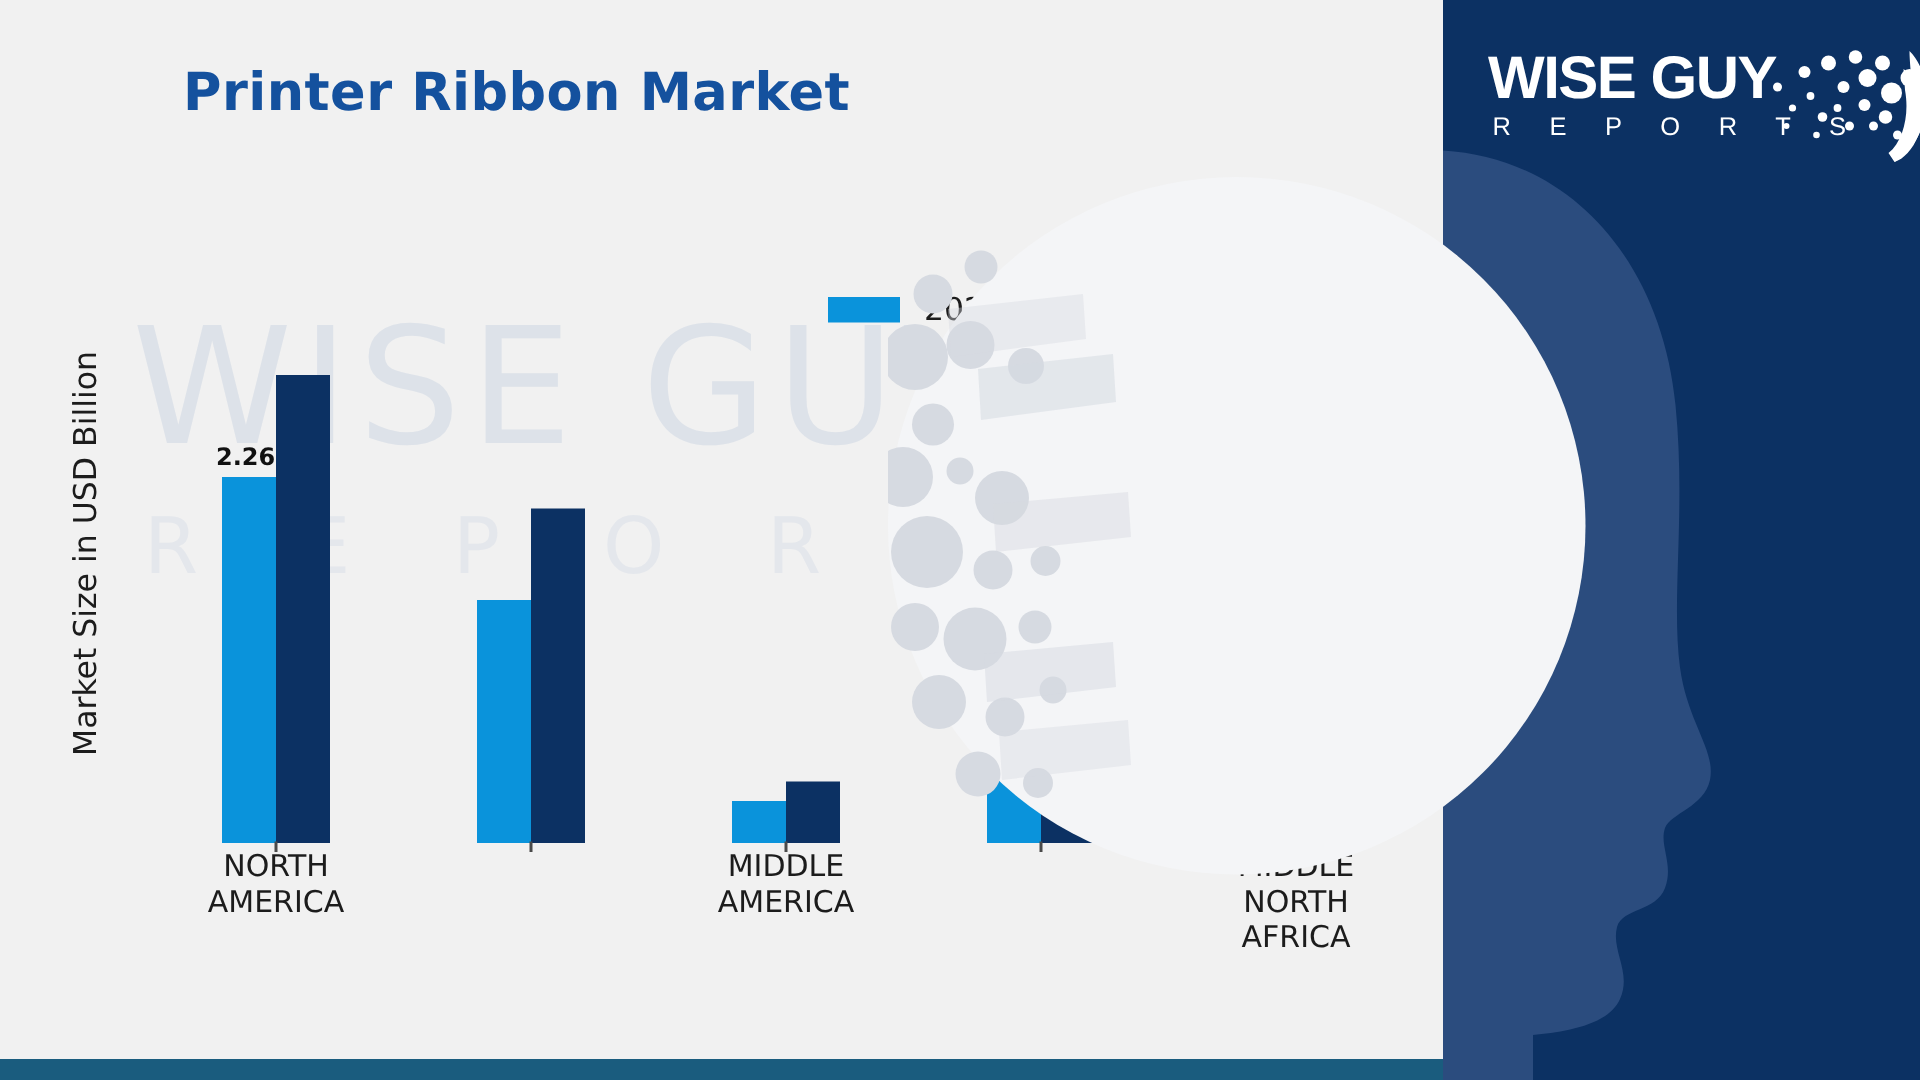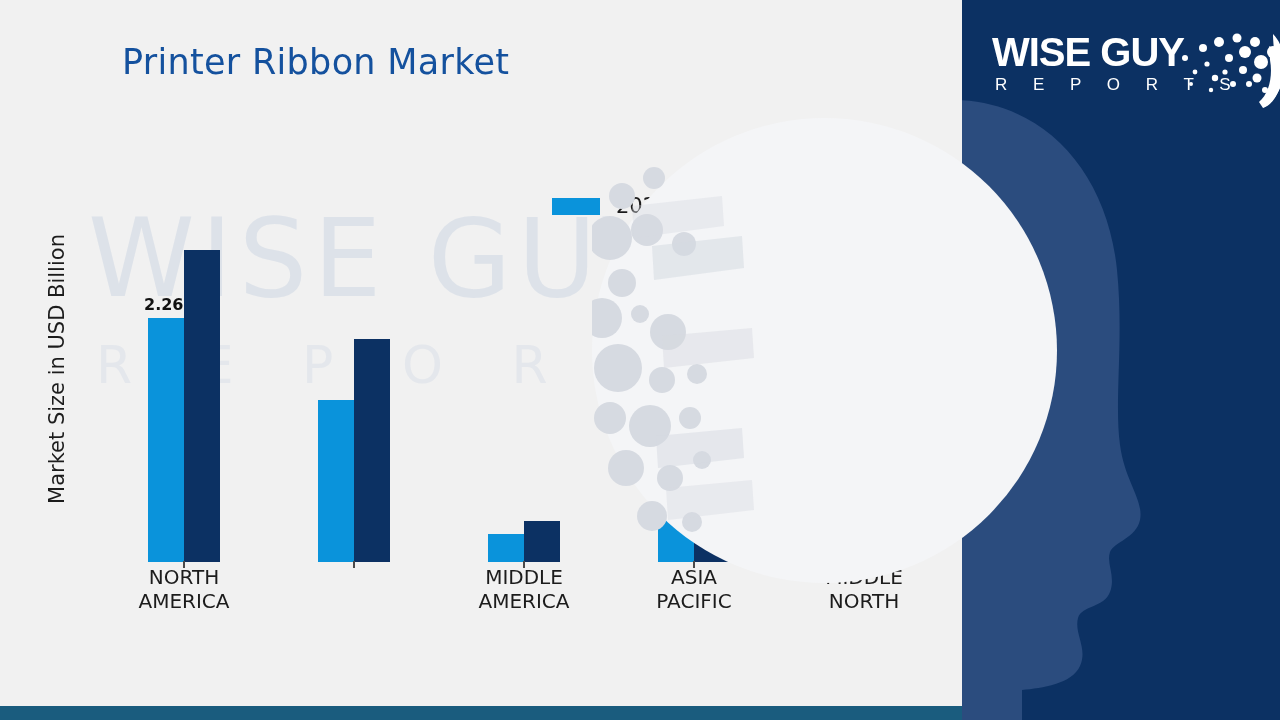--- a/index.html
+++ b/index.html
@@ -32,21 +32,21 @@
     font-size:52px; font-weight:400; letter-spacing:26px;
     margin-top:22px; margin-left:8px; color:#e4e7ec;
   }
 
   
   #dots-left { position:absolute; left:820px; top:120px; width:150px; height:420px;
                pointer-events:none; }
 
   #page-title {
     position:absolute; left:122px; top:42px;
-    font-size:35px; font-weight:400; color:#14519e;
+    font-size:35px; font-weight:700; color:#14519e;
     letter-spacing:.3px;
   }
 
   
   #legend { position:absolute; left:552px; top:194px; display:flex; align-items:center; gap:52px; }
   .legend-item { display:flex; align-items:center; gap:16px; }
   .legend-swatch { width:48px; height:17px; display:block; }
   .legend-label { font-size:21px; color:#1c1c1c; font-family:"DejaVu Sans", sans-serif; }
 
   
@@ -212,27 +212,24 @@
 
     <div id="cats">
       <div class="cat" style="left:-6px">
         <span>NORTH</span>
         <span>AMERICA</span>
       </div>
       <div class="cat" style="left:334px">
         <span>MIDDLE</span>
         <span>AMERICA</span>
       </div>
-      <div class="cat" style="left:504px">
-        <span>ASIA</span>
-        <span>PACIFIC</span>
-      </div>
       <div class="cat" style="left:674px">
         <span>MIDDLE</span>
         <span>NORTH</span>
+        <span>AFRICA</span>
       </div>
     </div>
 
   </div>
 
   <div id="right-panel">
 
     <svg id="head-silhouette" width="290" height="1000" viewBox="0 0 290 1000">
       <path d="M60,0 C150,0 215,70 225,170 C232,240 222,300 228,345
                C233,382 252,400 248,420 C244,438 222,442 218,452

